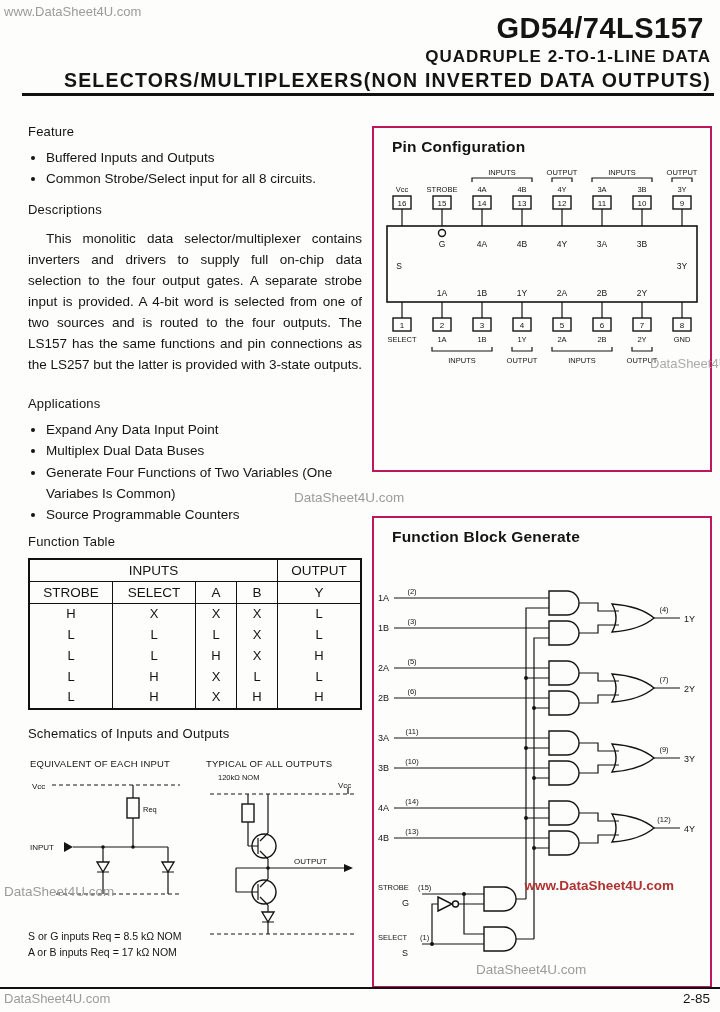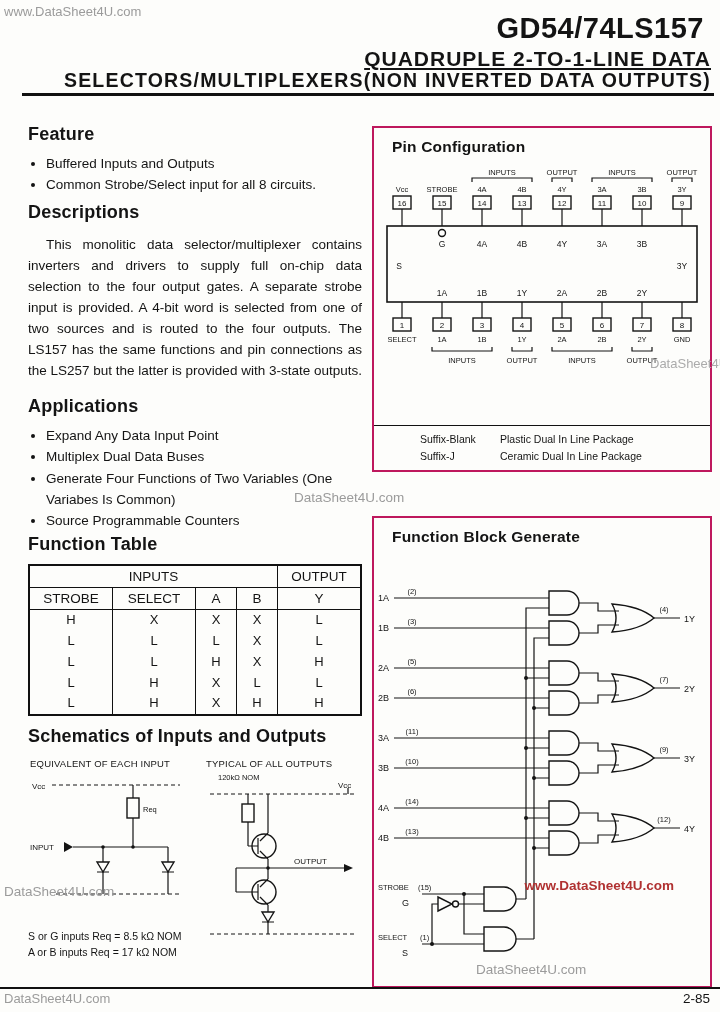--- a/index.html
+++ b/index.html
@@ -1,24 +1,24 @@
 <!DOCTYPE html>
 <html><head>
 <meta charset="utf-8">
 <style>
   html,body{margin:0;padding:0;background:#e9e9e9;}
   .page{position:relative;width:720px;height:1012px;background:#fdfdfb;font-family:"Liberation Sans",sans-serif;color:#141414;overflow:hidden;}
   .wm{position:absolute;color:#9b9b9b;font-size:13px;z-index:6;white-space:nowrap;}
   .wm-red{position:absolute;color:#b03131;font-weight:bold;font-size:13.5px;z-index:6;white-space:nowrap;}
   .title{position:absolute;top:12px;right:16px;font-size:29px;font-weight:bold;letter-spacing:.5px;text-align:center;}
-  .sub1{position:absolute;top:47px;right:9px;font-size:21px;font-weight:bold;letter-spacing:1px;white-space:nowrap;text-decoration:underline;}
+  .sub1{position:absolute;top:47px;right:9px;font-size:17px;font-weight:bold;letter-spacing:1px;white-space:nowrap;}
   .sub2{position:absolute;top:69px;left:24px;right:9px;font-size:19.5px;font-weight:bold;letter-spacing:1.2px;text-align:right;white-space:nowrap;}
   .title-rule{position:absolute;top:93px;left:22px;right:6px;height:3px;background:#111;}
   section{position:absolute;}
-  .lcol-h{font-size:18px;font-weight:bold;margin:0;letter-spacing:.2px;}
+  .lcol-h{font-size:13px;font-weight:normal;margin:0;letter-spacing:.2px;}
   ul.bul{margin:8px 0 0 0;padding-left:18px;}
   ul.bul li{font-size:13.5px;line-height:1.58;}
   .desc-body{margin:12px 0 0 0;font-size:13.5px;line-height:1.55;text-align:justify;text-indent:18px;width:334px;}
   table.ft{border-collapse:collapse;border:2px solid #111;margin-top:9px;}
   table.ft th{border:1px solid #111;font-weight:normal;font-size:13.5px;text-align:center;padding:3px 4px;}
   table.ft td{border-left:1px solid #111;border-right:1px solid #111;font-size:13px;text-align:center;padding:1px 4px;line-height:1.45;}
   .box{position:absolute;border:2px solid #be185d;background:#fdfdfb;}
   .box-h{font-size:15.5px;font-weight:bold;margin:10px 0 0 18px;letter-spacing:.2px;}
   .suffix{position:absolute;left:0;right:0;bottom:6px;border-top:1.5px solid #111;padding:5px 0 0 46px;font-size:10.5px;line-height:1.55;}
   .suffix .lab{display:inline-block;width:80px;}
@@ -258,24 +258,20 @@
       </g>
       <path class="ln" d="M55,181 V185 H115 V181 M135,181 V185 H155 V181 M175,181 V185 H235 V181 M255,181 V185 H275 V181"></path>
       <g font-size="7.5" text-anchor="middle">
         <text x="85" y="197">INPUTS</text>
         <text x="145" y="197">OUTPUT</text>
         <text x="205" y="197">INPUTS</text>
         <text x="265" y="197">OUTPUT</text>
       </g>
     </svg>
 
-    <div class="suffix">
-      <div><span class="lab">Suffix-Blank</span><span>Plastic Dual In Line Package</span></div>
-      <div><span class="lab">Suffix-J</span><span>Ceramic Dual In Line Package</span></div>
-    </div>
   </div>
 
   <div class="box" style="left:372px;top:516px;width:336px;height:468px">
     <h2 class="box-h">Function Block Generate</h2>
 
     <svg width="334" height="412" viewBox="0 0 334 412" style="position:absolute;left:0;top:38px">
       <path class="ln" d="M20,42 H175 M20,72 H175 M20,112 H175 M20,142 H175 M20,182 H175 M20,212 H175 M20,252 H175 M20,282 H175"></path>
       <g>
         <text x="4" y="45" font-size="9">1A</text>
           <text x="38" y="38" font-size="7.5" text-anchor="middle">(2)</text>

